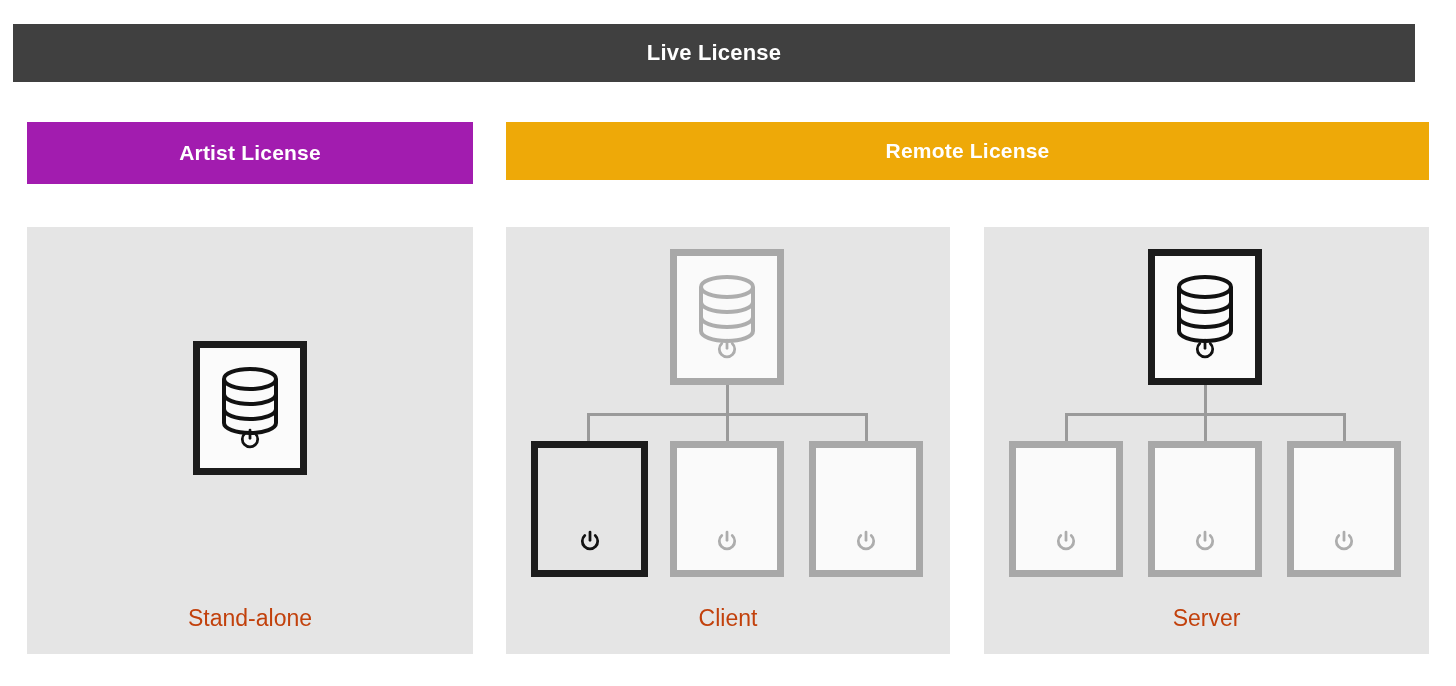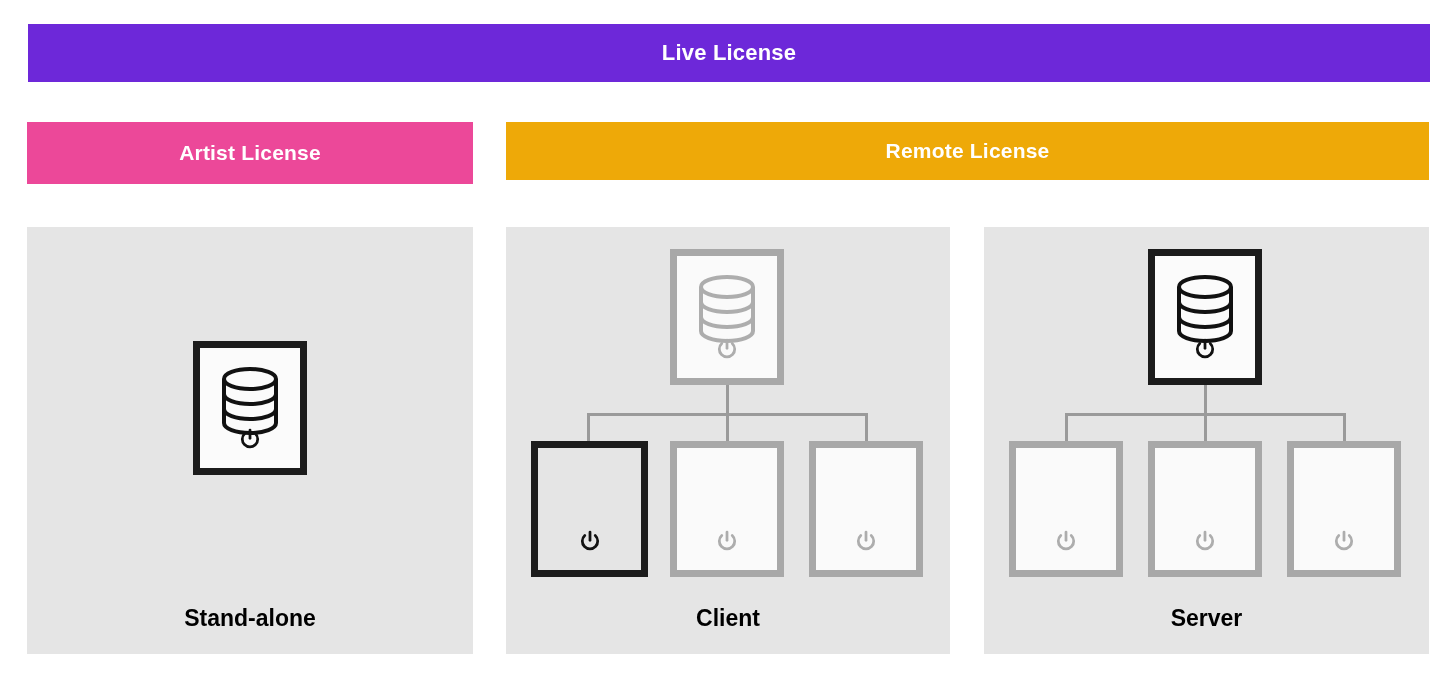--- a/index.html
+++ b/index.html
@@ -25,33 +25,33 @@
     position: absolute;
     display: flex;
     align-items: center;
     justify-content: center;
     color: #ffffff;
     font-weight: bold;
     letter-spacing: .2px;
     user-select: none;
   }
   #bar-live {
-    left: 28px;
+    left: 13px;
     top: 24px;
     width: 1402px;
     height: 58px;
-    background: #6d28d9;
+    background: #404040;
     font-size: 22px;
   }
   #bar-artist {
     left: 27px;
     top: 122px;
     width: 446px;
     height: 62px;
-    background: #ec4899;
+    background: #a21caf;
     font-size: 21px;
   }
   #bar-remote {
     left: 506px;
     top: 122px;
     width: 923px;
     height: 58px;
     background: #eea908;
     font-size: 21px;
   }
@@ -67,22 +67,22 @@
   #panel-client     { left: 506px; width: 444px; }
   #panel-server     { left: 984px; width: 445px; }
 
   .panel-label {
     position: absolute;
     left: 0;
     right: 0;
     bottom: 22px;
     text-align: center;
     font-size: 23px;
-    font-weight: bold;
-    color: #000000;
+    font-weight: normal;
+    color: #c2410c;
     user-select: none;
   }
 
   
   .node {
     position: absolute;
     box-sizing: border-box;
     display: flex;
     flex-direction: column;
     align-items: center;

